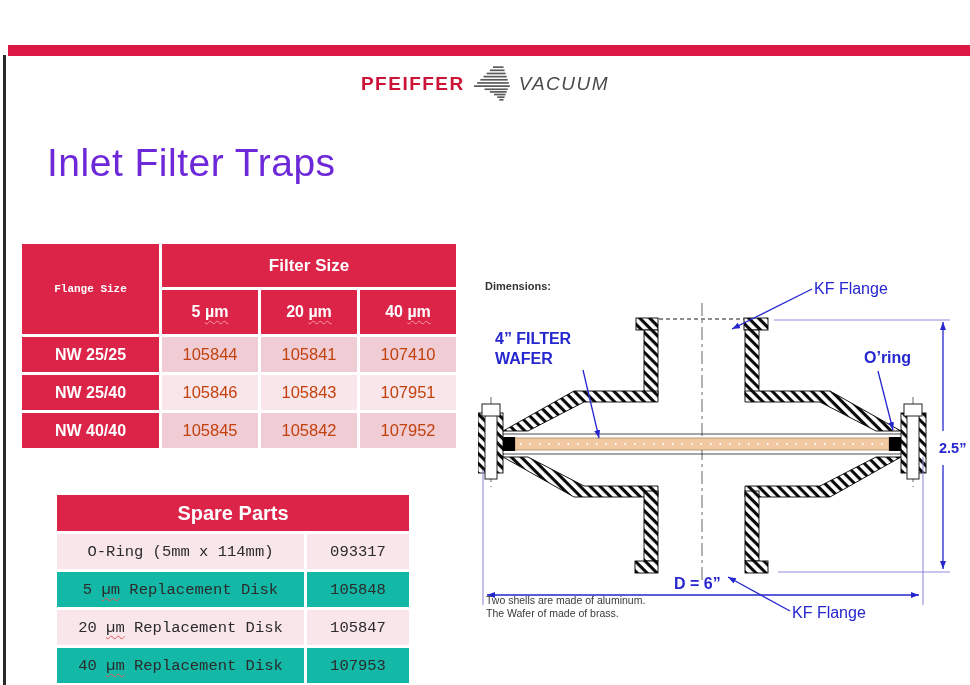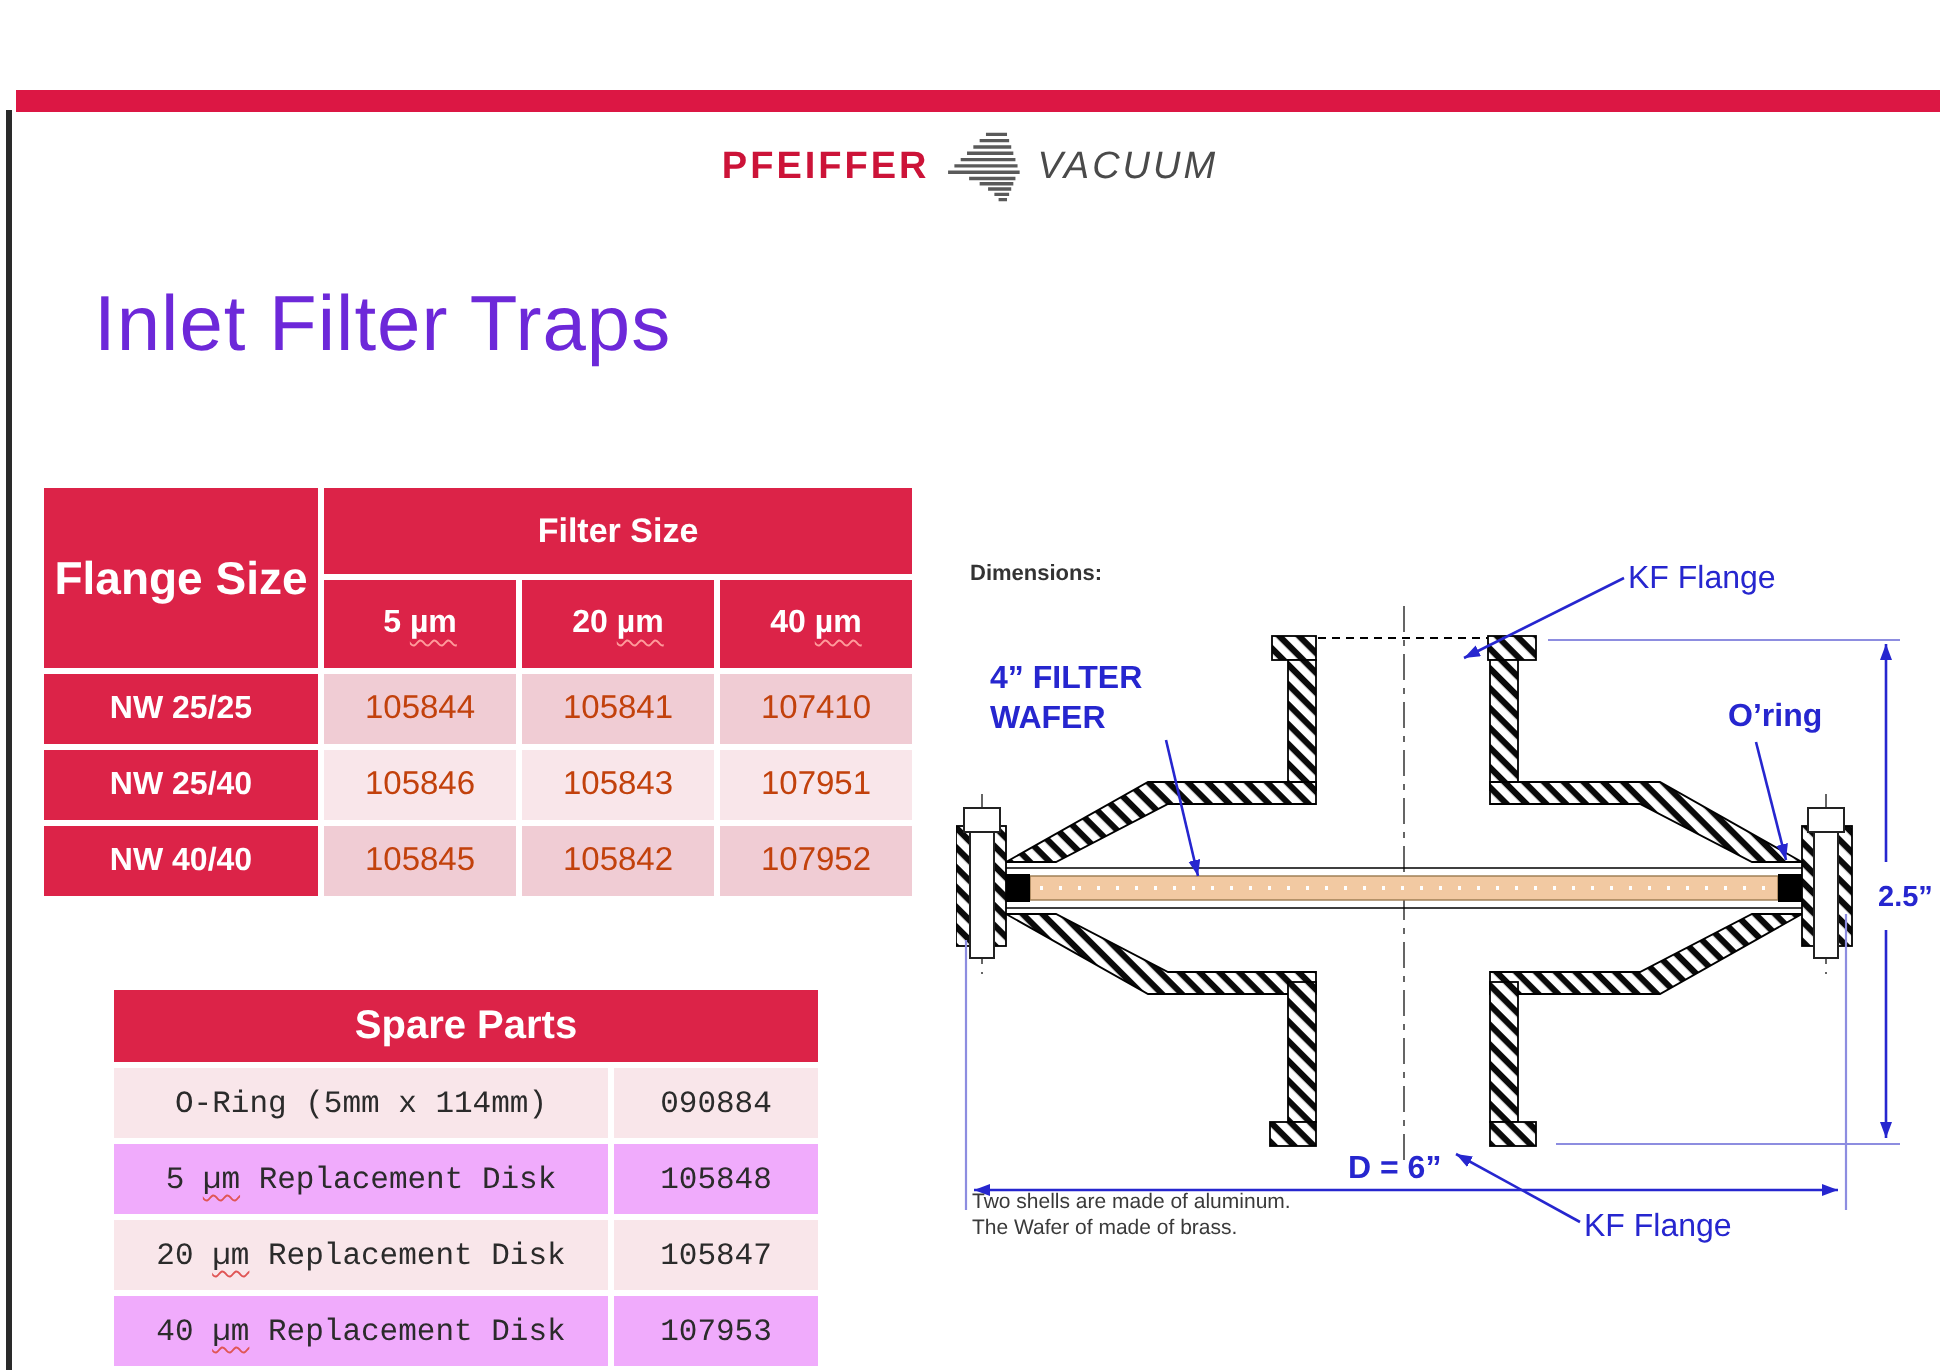--- a/index.html
+++ b/index.html
@@ -17,33 +17,33 @@
   .logo-product{font-size:19px;font-style:italic;color:#4a4a4a;letter-spacing:1.5px;}
   
   .title{position:absolute;left:47px;top:96px;margin:0;font-size:39px;font-weight:400;
          color:#6d28d9;letter-spacing:0.5px;}
   
   table{border-collapse:separate;border-spacing:3px;position:absolute;background:#fff;}
   .filter-table{left:19px;top:196px;}
   .spare-table{left:54px;top:447px;}
   th,td{font-family:"Liberation Sans",sans-serif;}
   .red-th{background:#dc2348;color:#fff;font-weight:bold;text-align:center;}
-  .filter-table .corner{width:135px;font-size:23px;}
+  .filter-table .corner{width:135px;font-size:11px;font-family:Liberation Mono, monospace;}
   .filter-table .group{height:41px;font-size:17px;}
   .filter-table .sub{width:94px;height:42px;font-size:16px;}
   .filter-table .flange{height:33px;font-size:16px;}
   .filter-table td{width:94px;height:33px;text-align:center;font-size:16.5px;color:#c2410c;}
   .row-dark td{background:#f0ccd4;}
   .row-light td{background:#f9e6ea;}
   .spare-table .group{height:34px;font-size:20px;}
   .spare-table td{height:33px;text-align:center;font-size:15.5px;color:#2b2b2b;font-family:Liberation Mono, monospace;}
   .spare-table .item-col{width:245px;}
   .spare-table .num-col{width:100px;}
   .spare-table .row-light td{background:#f9e6ea;}
-  .spare-table .row-dark td{background:#f0abfc;text-align:center;}
+  .spare-table .row-dark td{background:#14b8a6;text-align:center;}
   .sq{text-decoration-line:underline;text-decoration-style:wavy;
       text-decoration-color:#e05555;text-decoration-thickness:1px;text-underline-offset:3px;}
   .red-th .sq{text-decoration-color:#ff9c9c;}
   
   .diagram{position:absolute;left:478px;top:228px;}
   .dim-txt{fill:#2626cf;font-family:"Liberation Sans",sans-serif;}
   .note-txt{fill:#3a3a3a;font-family:"Liberation Sans",sans-serif;font-size:10.5px;}
 </style>
 </head>
 <body>
@@ -109,21 +109,21 @@
   </tbody>
     </table>
 
   <table class="spare-table">
     <tbody>
         <tr>
       <th class="red-th group" colspan="2">Spare Parts</th>
     </tr>
     <tr class="row-light">
       <td class="item-col">O-Ring (5mm x 114mm)</td>
-      <td class="num-col">090884</td>
+      <td class="num-col">093317</td>
     </tr>
     <tr class="row-dark">
       <td class="item-col">5 <span class="sq">µm</span> Replacement Disk</td>
       <td class="num-col">105848</td>
     </tr>
     <tr class="row-light">
       <td class="item-col">20 <span class="sq">µm</span> Replacement Disk</td>
       <td class="num-col">105847</td>
     </tr>
     <tr class="row-dark">

